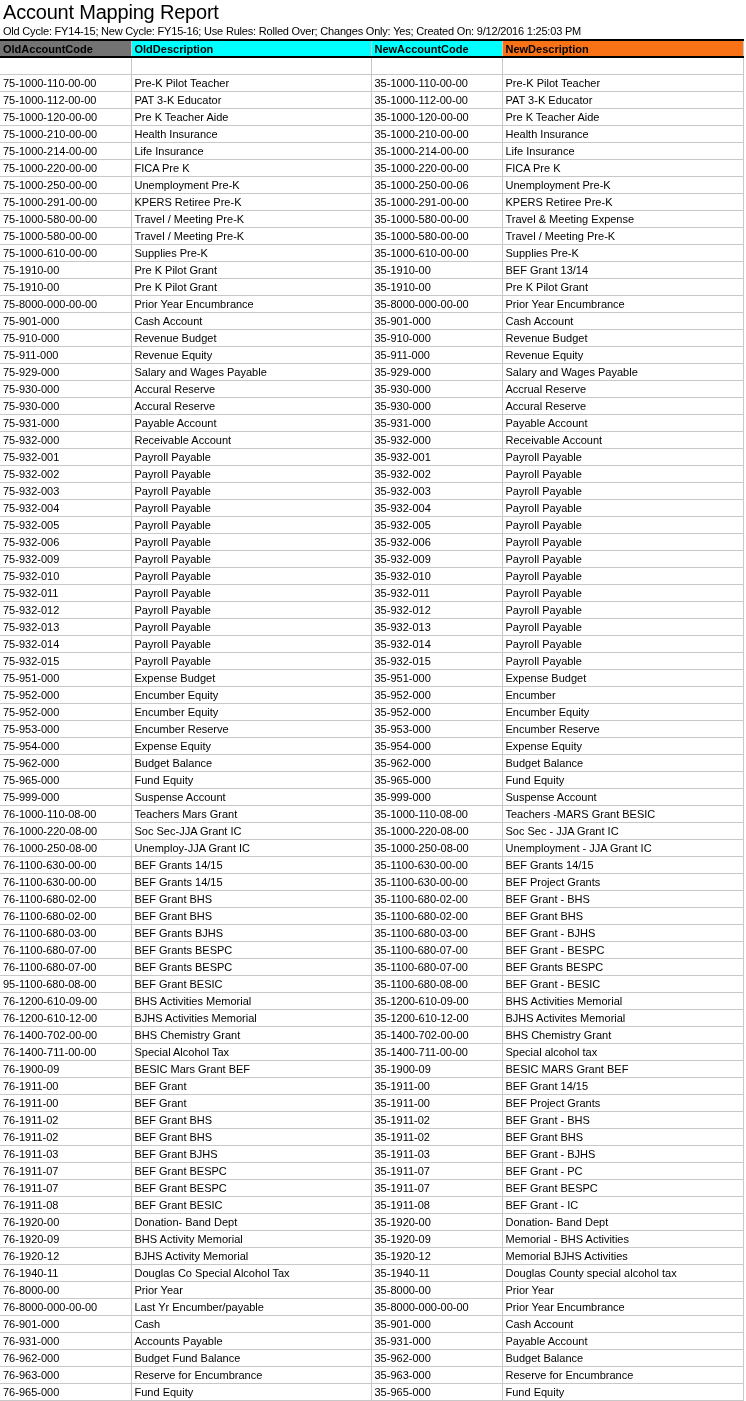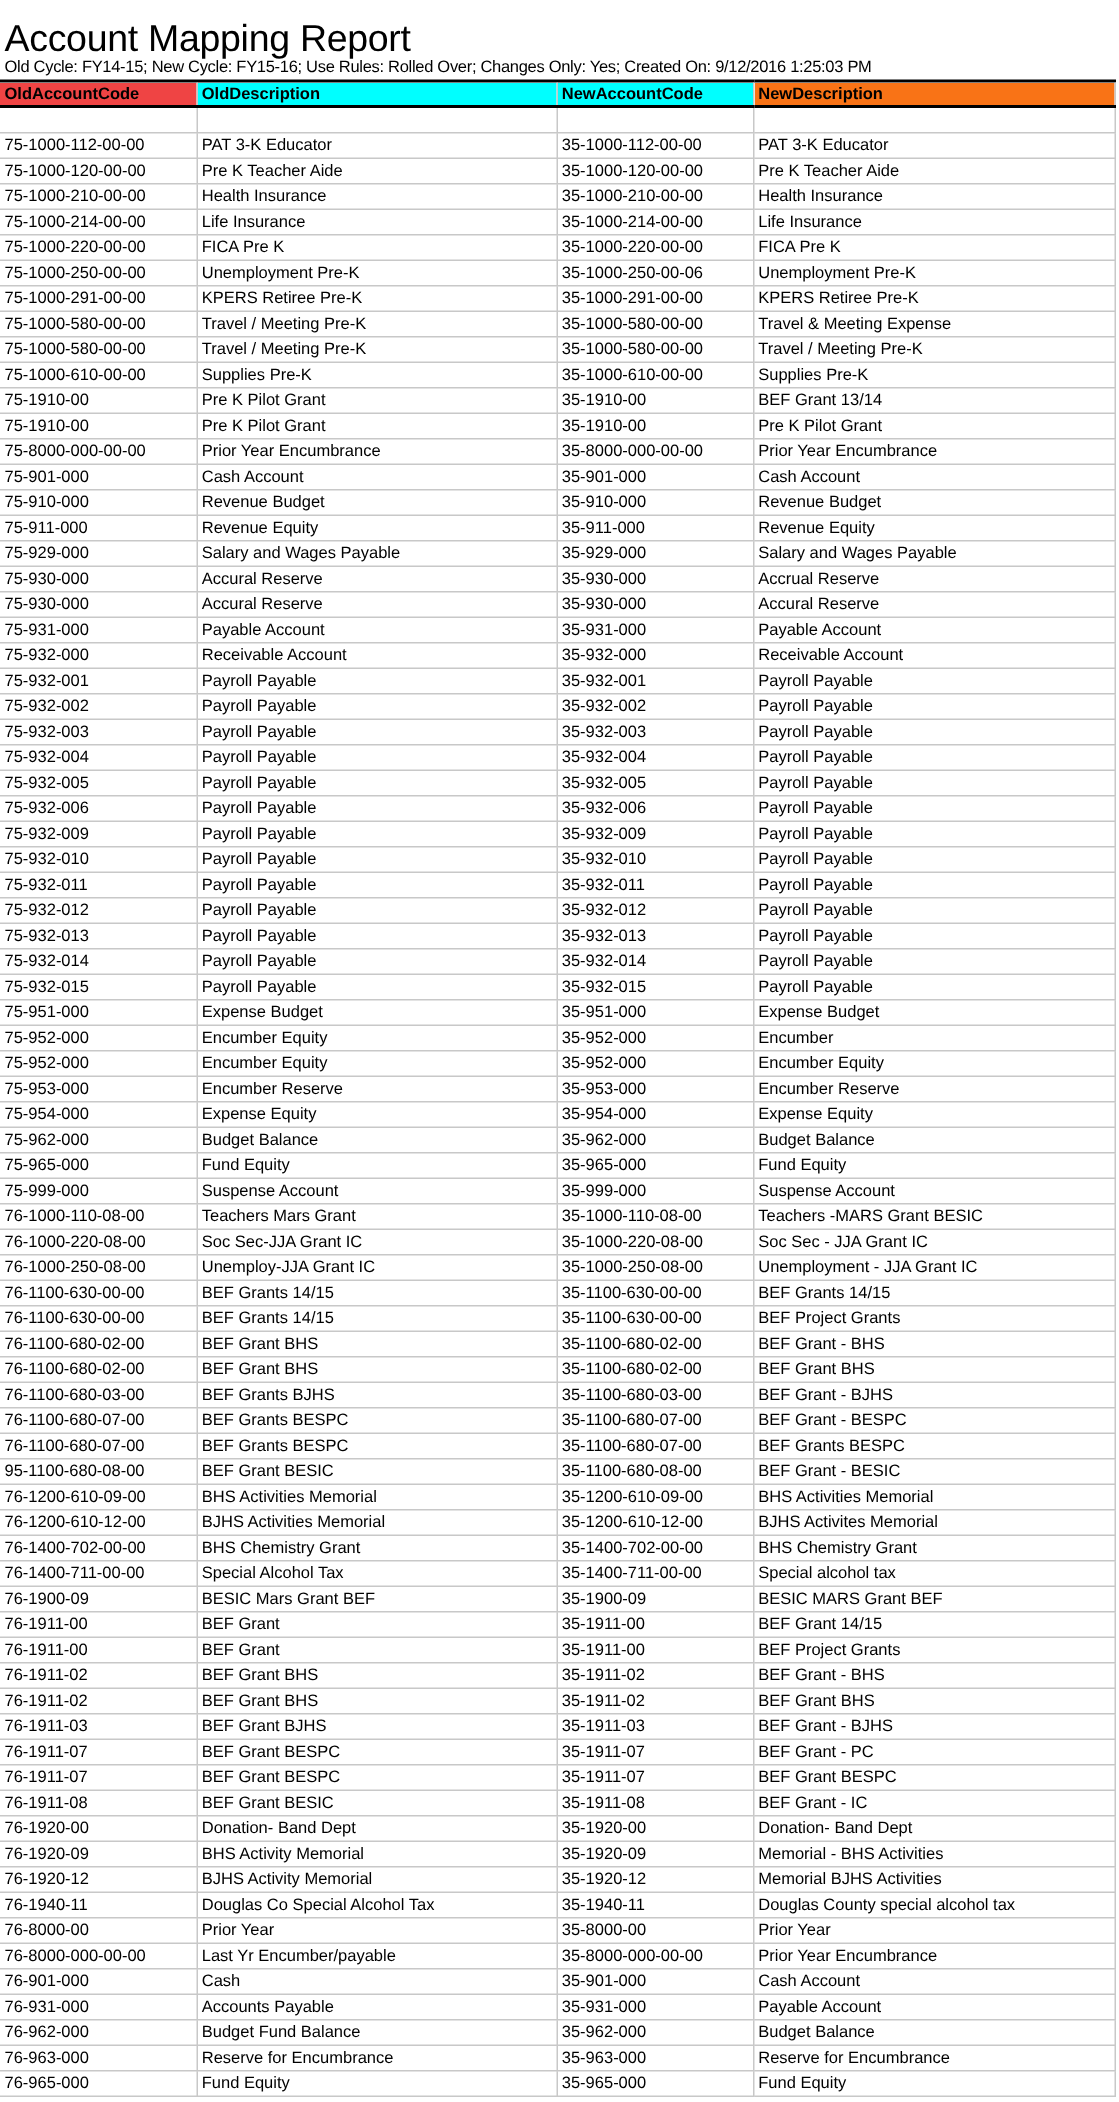--- a/index.html
+++ b/index.html
@@ -1,17 +1,17 @@
 <!DOCTYPE html>
 <html><head>
   <meta charset="utf-8">
   <style>
     html, body { margin: 0; padding: 0; background: #ffffff; }
     body { width: 746px; height: 1401px; overflow: hidden; font-family: "Liberation Sans", "DejaVu Sans", sans-serif; color: #000; }
-    .title { font-size: 25px; line-height: 24px; padding-left: 3px; padding-top: 14px; height: 24px; letter-spacing: -0.2px; }
+    .title { font-size: 20px; line-height: 24px; padding-left: 3px; padding-top: 0; height: 24px; letter-spacing: -0.2px; }
     .subtitle { font-size: 11px; line-height: 14px; padding-left: 3px; height: 15px; letter-spacing: -0.2px; }
     table { border-collapse: collapse; table-layout: fixed; width: 743px; font-size: 11px; }
     col.c1 { width: 131px; } col.c2 { width: 240px; } col.c3 { width: 131px; } col.c4 { width: 241px; }
     thead th { background: #00ffff; font-weight: bold; text-align: left; height: 15px; padding: 0 3px; border-top: 2px solid #000; border-bottom: 2px solid #000; border-left: 1px solid #c8c8c8; border-right: 1px solid #c8c8c8; white-space: nowrap; overflow: hidden; }
     thead th:first-child { border-left: none; }
     tbody td { height: 16px; padding: 0 3px; border: 1px solid #c8c8c8; white-space: nowrap; overflow: hidden; line-height: 15px; }
     tbody td:first-child { border-left: none; }
   </style>
 </head>
 <body>
@@ -21,34 +21,40 @@
 
 <table>
   <colgroup>
       <col class="c1">
       <col class="c2">
       <col class="c3">
       <col class="c4">
     </colgroup>
   <thead>
     <tr>
-      <th style="background: #ef4444;">OldAccountCode</th>
+      <th style="background: #737373;">OldAccountCode</th>
       <th style="background: rgb(0, 255, 255);">OldDescription</th>
       <th style="background: rgb(0, 255, 255);">NewAccountCode</th>
       <th style="background: #f97316;">NewDescription</th>
     </tr>
   </thead>
   <tbody id="rows">
       <tr>
         <td></td>
         <td></td>
         <td></td>
         <td></td>
       </tr>
       <tr>
+        <td>75-1000-110-00-00</td>
+        <td>Pre-K Pilot Teacher</td>
+        <td>35-1000-110-00-00</td>
+        <td>Pre-K Pilot Teacher</td>
+      </tr>
+      <tr>
         <td>75-1000-112-00-00</td>
         <td>PAT 3-K Educator</td>
         <td>35-1000-112-00-00</td>
         <td>PAT 3-K Educator</td>
       </tr>
       <tr>
         <td>75-1000-120-00-00</td>
         <td>Pre K Teacher Aide</td>
         <td>35-1000-120-00-00</td>
         <td>Pre K Teacher Aide</td>

